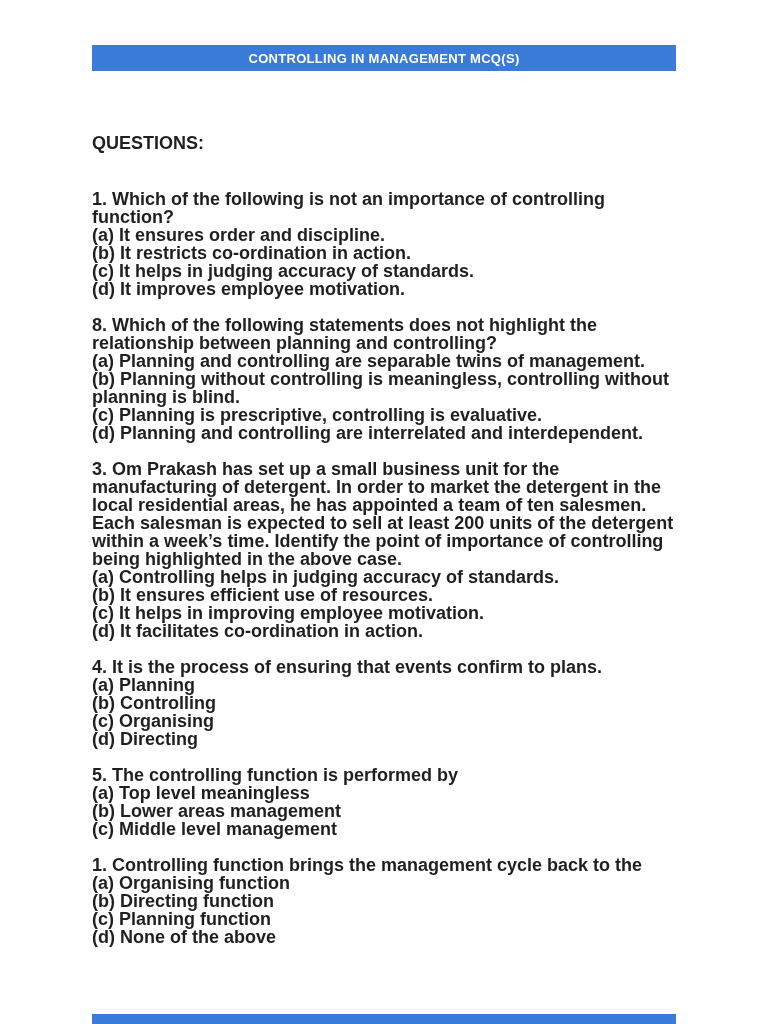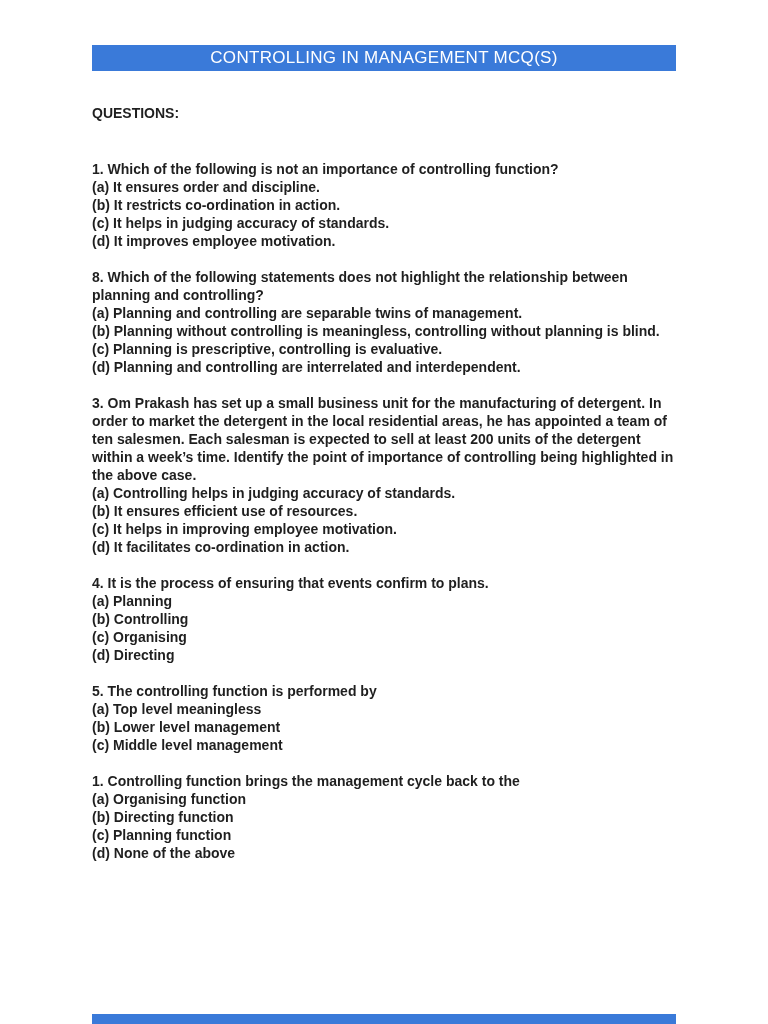--- a/index.html
+++ b/index.html
@@ -21,31 +21,31 @@
     top: 45px;
     width: 584px;
     height: 26px;
     background: var(--accent, #3a7ad9);
     display: flex;
     align-items: center;
     justify-content: center;
   }
   .header-bar .title-text {
     color: #ffffff;
-    font-size: 17px;
-    font-weight: normal;
+    font-size: 13px;
+    font-weight: bold;
     letter-spacing: 0.3px;
   }
   .content {
     position: absolute;
     left: 92px;
-    top: 104px;
+    top: 134px;
     width: 584px;
     color: #1f1f1f;
-    font-size: 14px;
+    font-size: 18px;
     font-weight: bold;
     line-height: 18px;
   }
   .section-label {
     margin-bottom: 38px;
   }
   .question {
     margin-bottom: 18px;
   }
   .footer-bar {
@@ -98,21 +98,21 @@
       <div>4. It is the process of ensuring that events confirm to plans.</div>
       <div>(a) Planning</div>
       <div>(b) Controlling</div>
       <div>(c) Organising</div>
       <div>(d) Directing</div>
     </div>
 
     <div class="question">
       <div>5. The controlling function is performed by</div>
       <div>(a) Top level meaningless</div>
-      <div>(b) Lower level management</div>
+      <div>(b) Lower areas management</div>
       <div>(c) Middle level management</div>
     </div>
 
     <div class="question">
       <div>1. Controlling function brings the management cycle back to the</div>
       <div>(a) Organising function</div>
       <div>(b) Directing function</div>
       <div>(c) Planning function</div>
       <div>(d) None of the above</div>
     </div>

